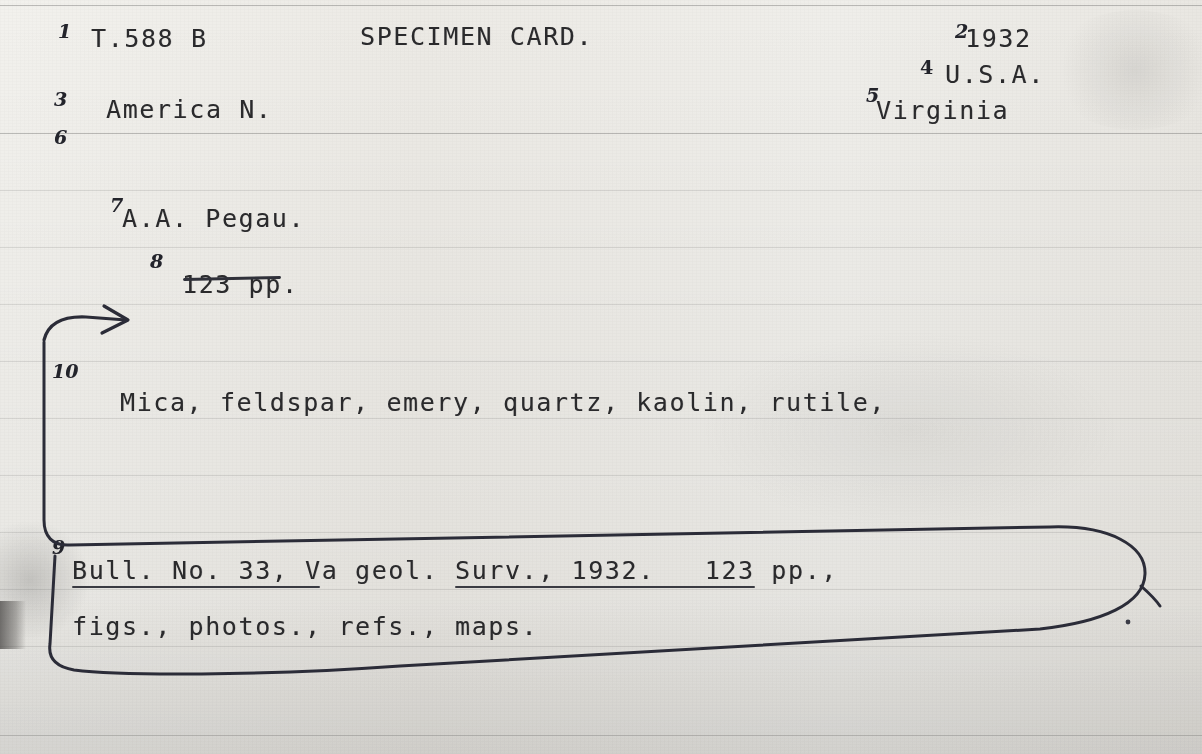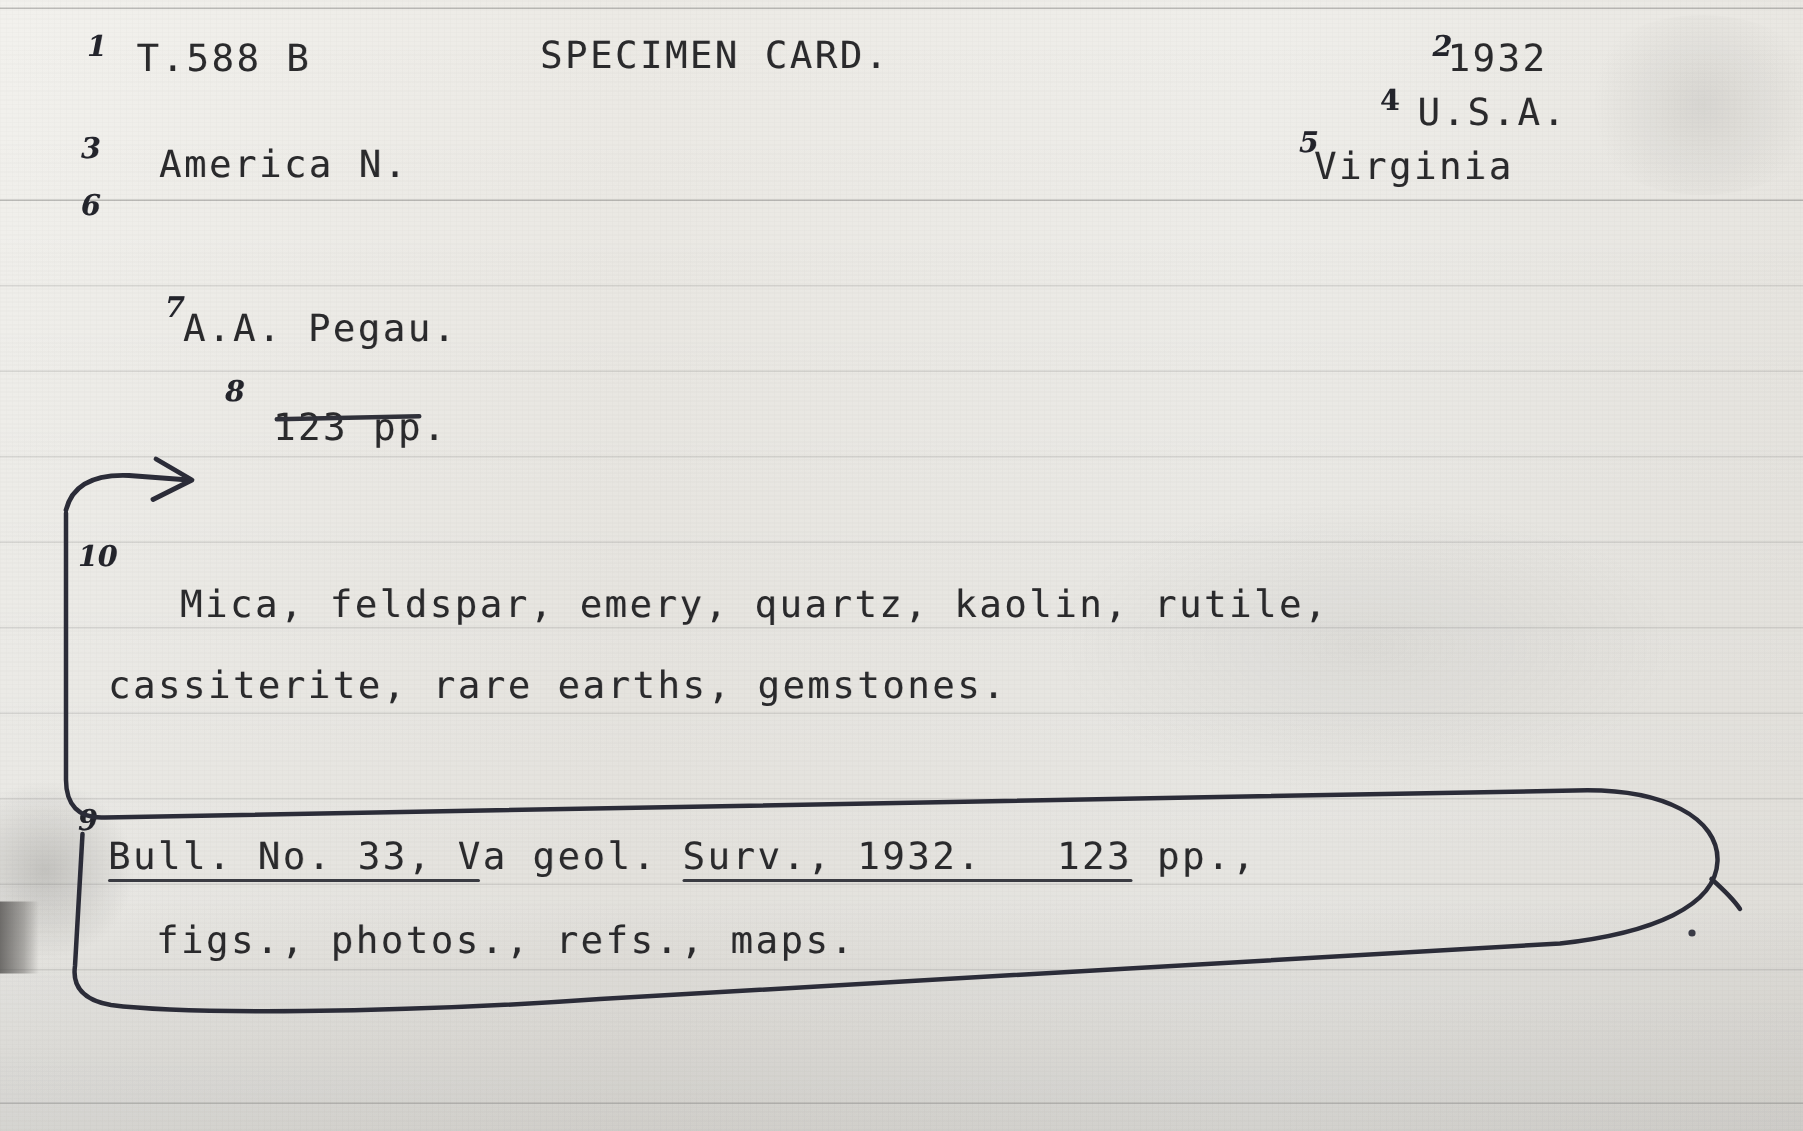--- a/index.html
+++ b/index.html
@@ -176,25 +176,24 @@
 
   <span class="num" style="left:110px; top:196px;">7</span>
   <span class="tw" style="left:122px; top:204px;">A.A. Pegau.</span>
 
   <span class="num" style="left:150px; top:252px;">8</span>
   <span class="tw" style="left:182px; top:270px;">123 pp.</span>
   <div id="strike-123"></div>
 
   <span class="num" style="left:52px; top:362px;text-align:right;">10</span>
   <span class="tw" style="left:72px; top:388px;margin-left:48px;">Mica, feldspar, emery, quartz, kaolin, rutile,</span>
-  <span class="tw" style="left:72px; top:442px;">cassiterite, rare earths, gemstones.</span>
 
   <span class="num" style="left:52px; top:538px;">9</span>
   <span class="tw" style="left:72px; top:556px;text-align:right;">Bull. No. 33, Va geol. Surv., 1932.   123 pp.,</span>
-  <span class="tw" style="left:72px; top:612px;margin-left:32px;">figs., photos., refs., maps.</span>
+  <span class="tw" style="left:72px; top:612px;">figs., photos., refs., maps.</span>
 
   <div class="uline" style="left:72px; top:586px; width:248px;"></div>
   <div class="uline" style="left:455px; top:586px; width:300px;"></div>
 
   <svg id="ink" viewBox="0 0 1202 754">
 
     <g fill="none" stroke="#2b2c38" stroke-width="3.2" stroke-linecap="round" stroke-linejoin="round">
       <path d="M44 340 C 48 324, 62 316, 86 317 L 126 320"></path>
       <path d="M104 306 L 128 320 L 102 333"></path>
     </g>

